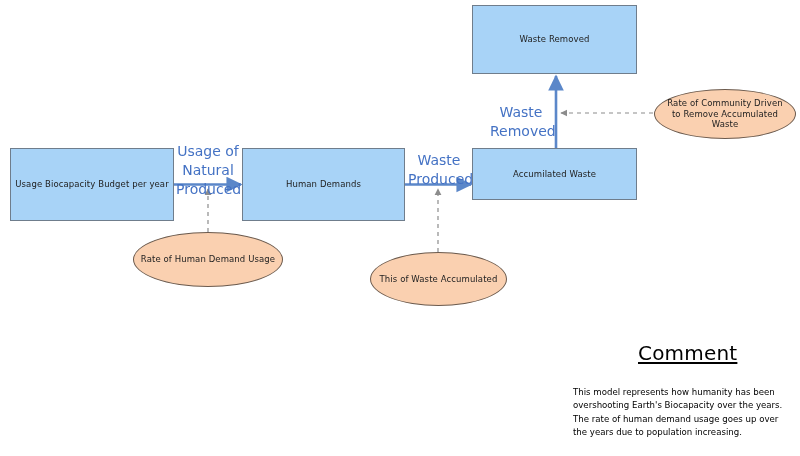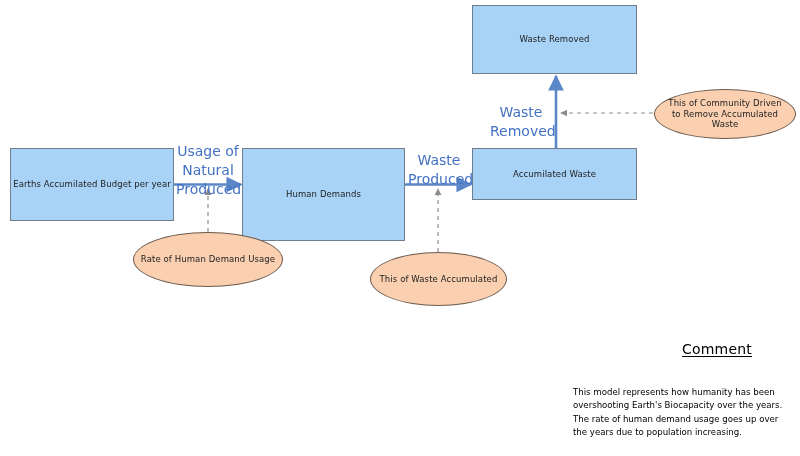--- a/index.html
+++ b/index.html
@@ -44,26 +44,25 @@
   .flow-label {
     position: absolute;
     color: #4472c4;
     font-size: 14px;
     line-height: 1.35;
     text-align: center;
     white-space: pre-line;
   }
   .comment-title {
     position: absolute;
-    font-size: 14px;
+    font-size: 20px;
     color: #000000;
     text-decoration: underline;
     text-underline-offset: 2px;
     letter-spacing: 0.2px;
-    margin-left: 44px;
   }
   .comment-body {
     position: absolute;
     font-size: 8.6px;
     line-height: 1.55;
     color: #000000;
     white-space: pre-line;
     width: 230px;
   }
 </style>
@@ -90,45 +89,45 @@
   <line x1="556" y1="148" x2="556" y2="76" stroke="#5b87c9" stroke-width="2.6" marker-end="url(#flowArrow)"></line>
 
   <line x1="208" y1="248" x2="208" y2="189" stroke="#8c8c8c" stroke-width="1.2" stroke-dasharray="4,4" marker-end="url(#dashArrowUp)"></line>
 
   <line x1="438" y1="252" x2="438" y2="189" stroke="#8c8c8c" stroke-width="1.2" stroke-dasharray="4,4" marker-end="url(#dashArrowUp)"></line>
 
   <line x1="653" y1="113" x2="561" y2="113" stroke="#8c8c8c" stroke-width="1.2" stroke-dasharray="4,4" marker-end="url(#dashArrowLeft)"></line>
 </svg>
 
 <div class="node stock" style="left:10px; top:148px; width:164px; height:73px;">
-  <span>Earths Accumilated Budget per year</span>
+  <span>Usage Biocapacity Budget per year</span>
 </div>
 
-<div class="node stock" style="left:242px; top:148px; width:163px; height:93px;">
+<div class="node stock" style="left:242px; top:148px; width:163px; height:73px;">
   <span>Human Demands</span>
 </div>
 
 <div class="node stock" style="left:472px; top:148px; width:165px; height:52px;">
   <span>Accumilated Waste</span>
 </div>
 
 <div class="node stock" style="left:472px; top:5px; width:165px; height:69px;">
   <span>Waste Removed</span>
 </div>
 
 <div class="node rate" style="left:133px; top:232px; width:150px; height:55px;">
   <span>Rate of Human Demand Usage</span>
 </div>
 
 <div class="node rate" style="left:370px; top:252px; width:137px; height:54px;">
   <span>This of Waste Accumulated</span>
 </div>
 
 <div class="node rate" style="left:654px; top:89px; width:142px; height:50px; padding:0 10px;">
-  <span>This of Community Driven to Remove Accumulated Waste</span>
+  <span>Rate of Community Driven to Remove Accumulated Waste</span>
 </div>
 
 <div class="flow-label" style="left:176px; top:142px; width:64px;">Usage of
 Natural
 Produced</div>
 
 <div class="flow-label" style="left:408px; top:151px; width:62px;">Waste
 Produced</div>
 
 <div class="flow-label" style="left:490px; top:103px; width:62px;">Waste

